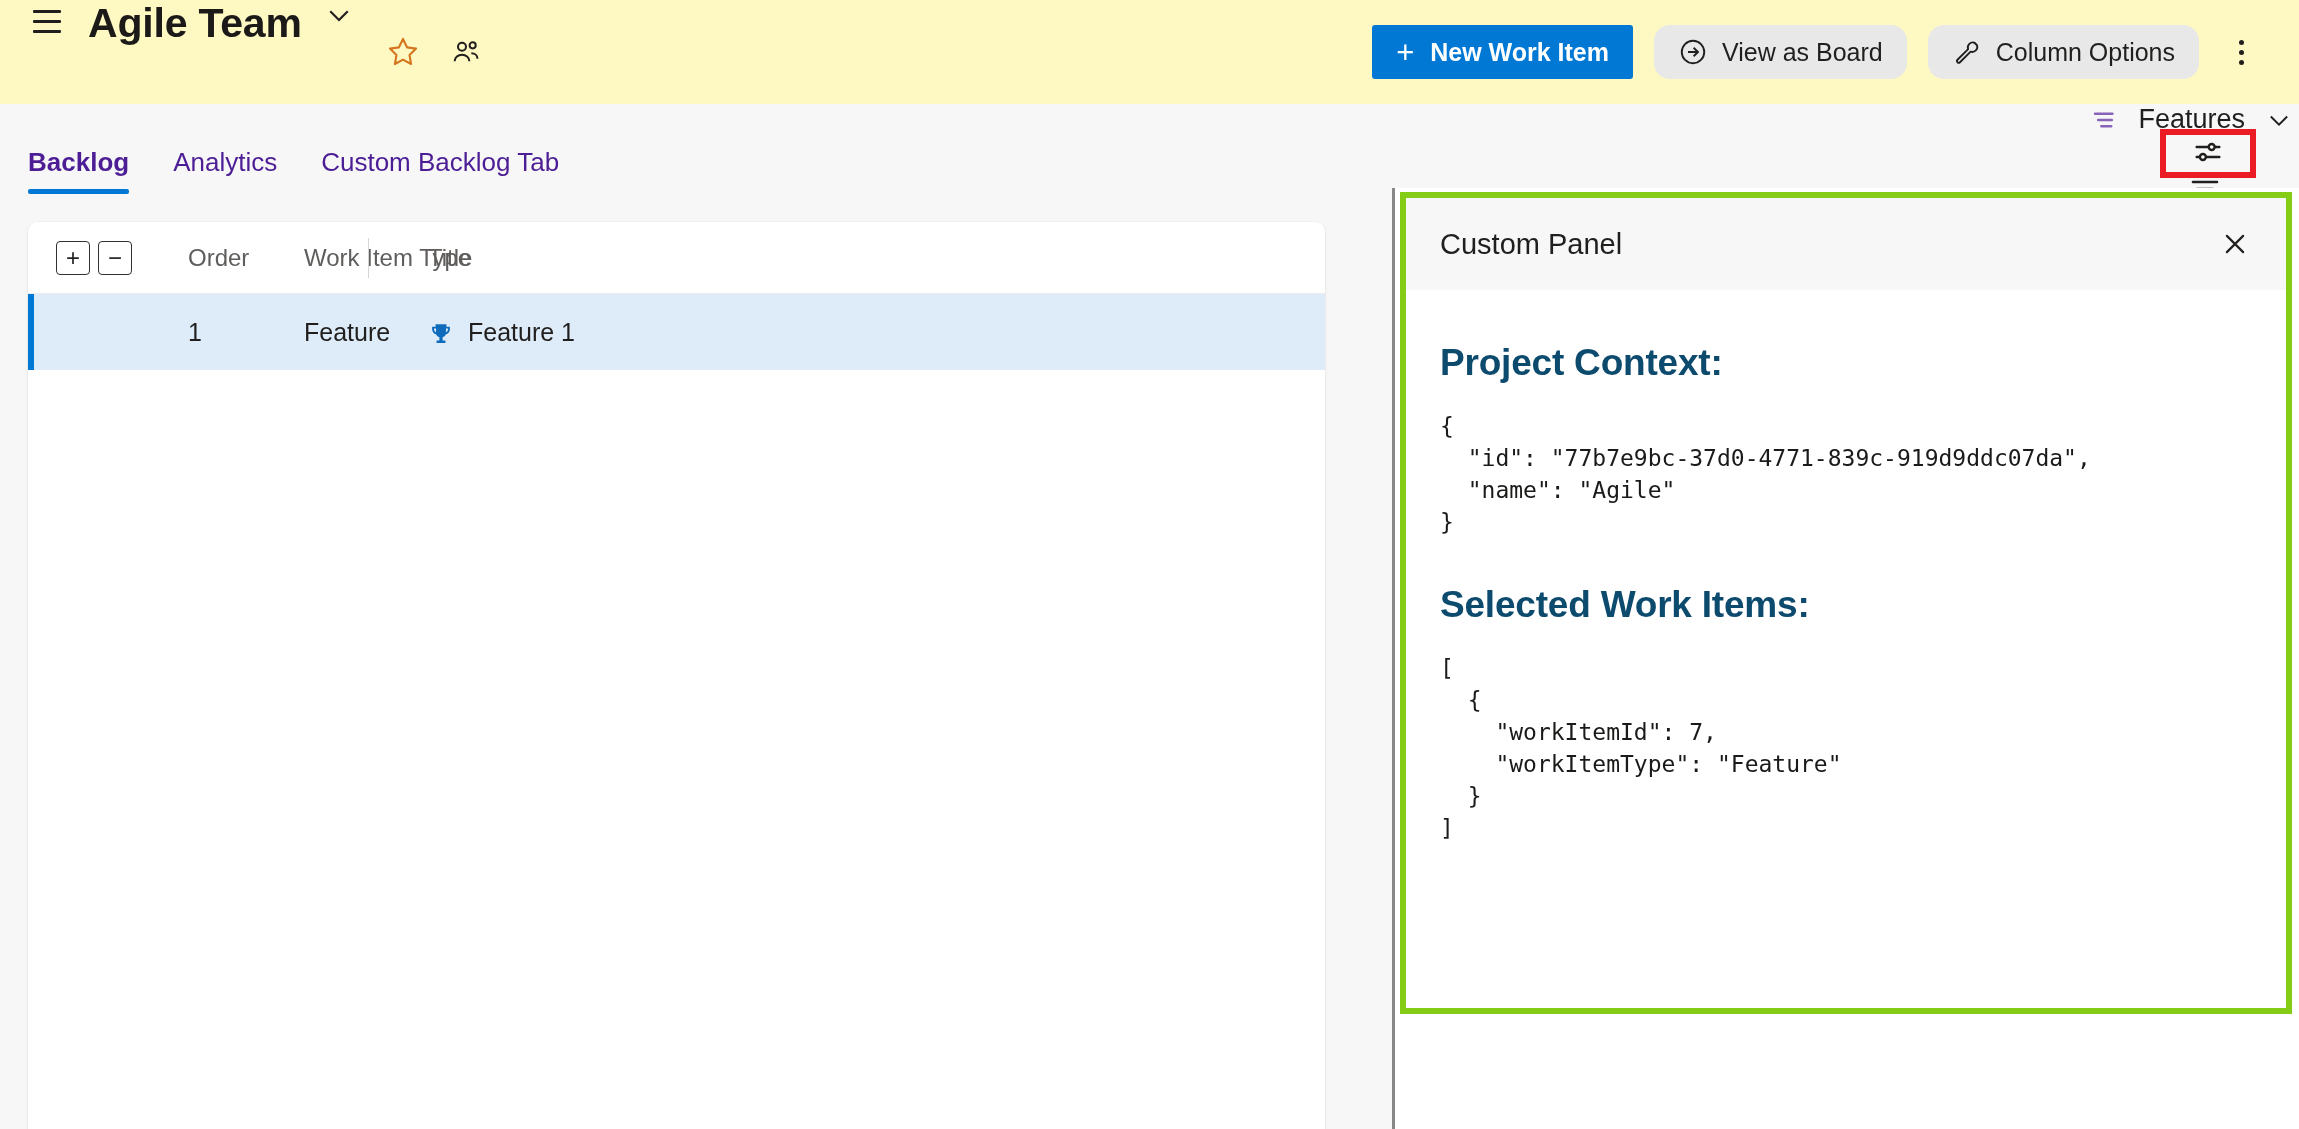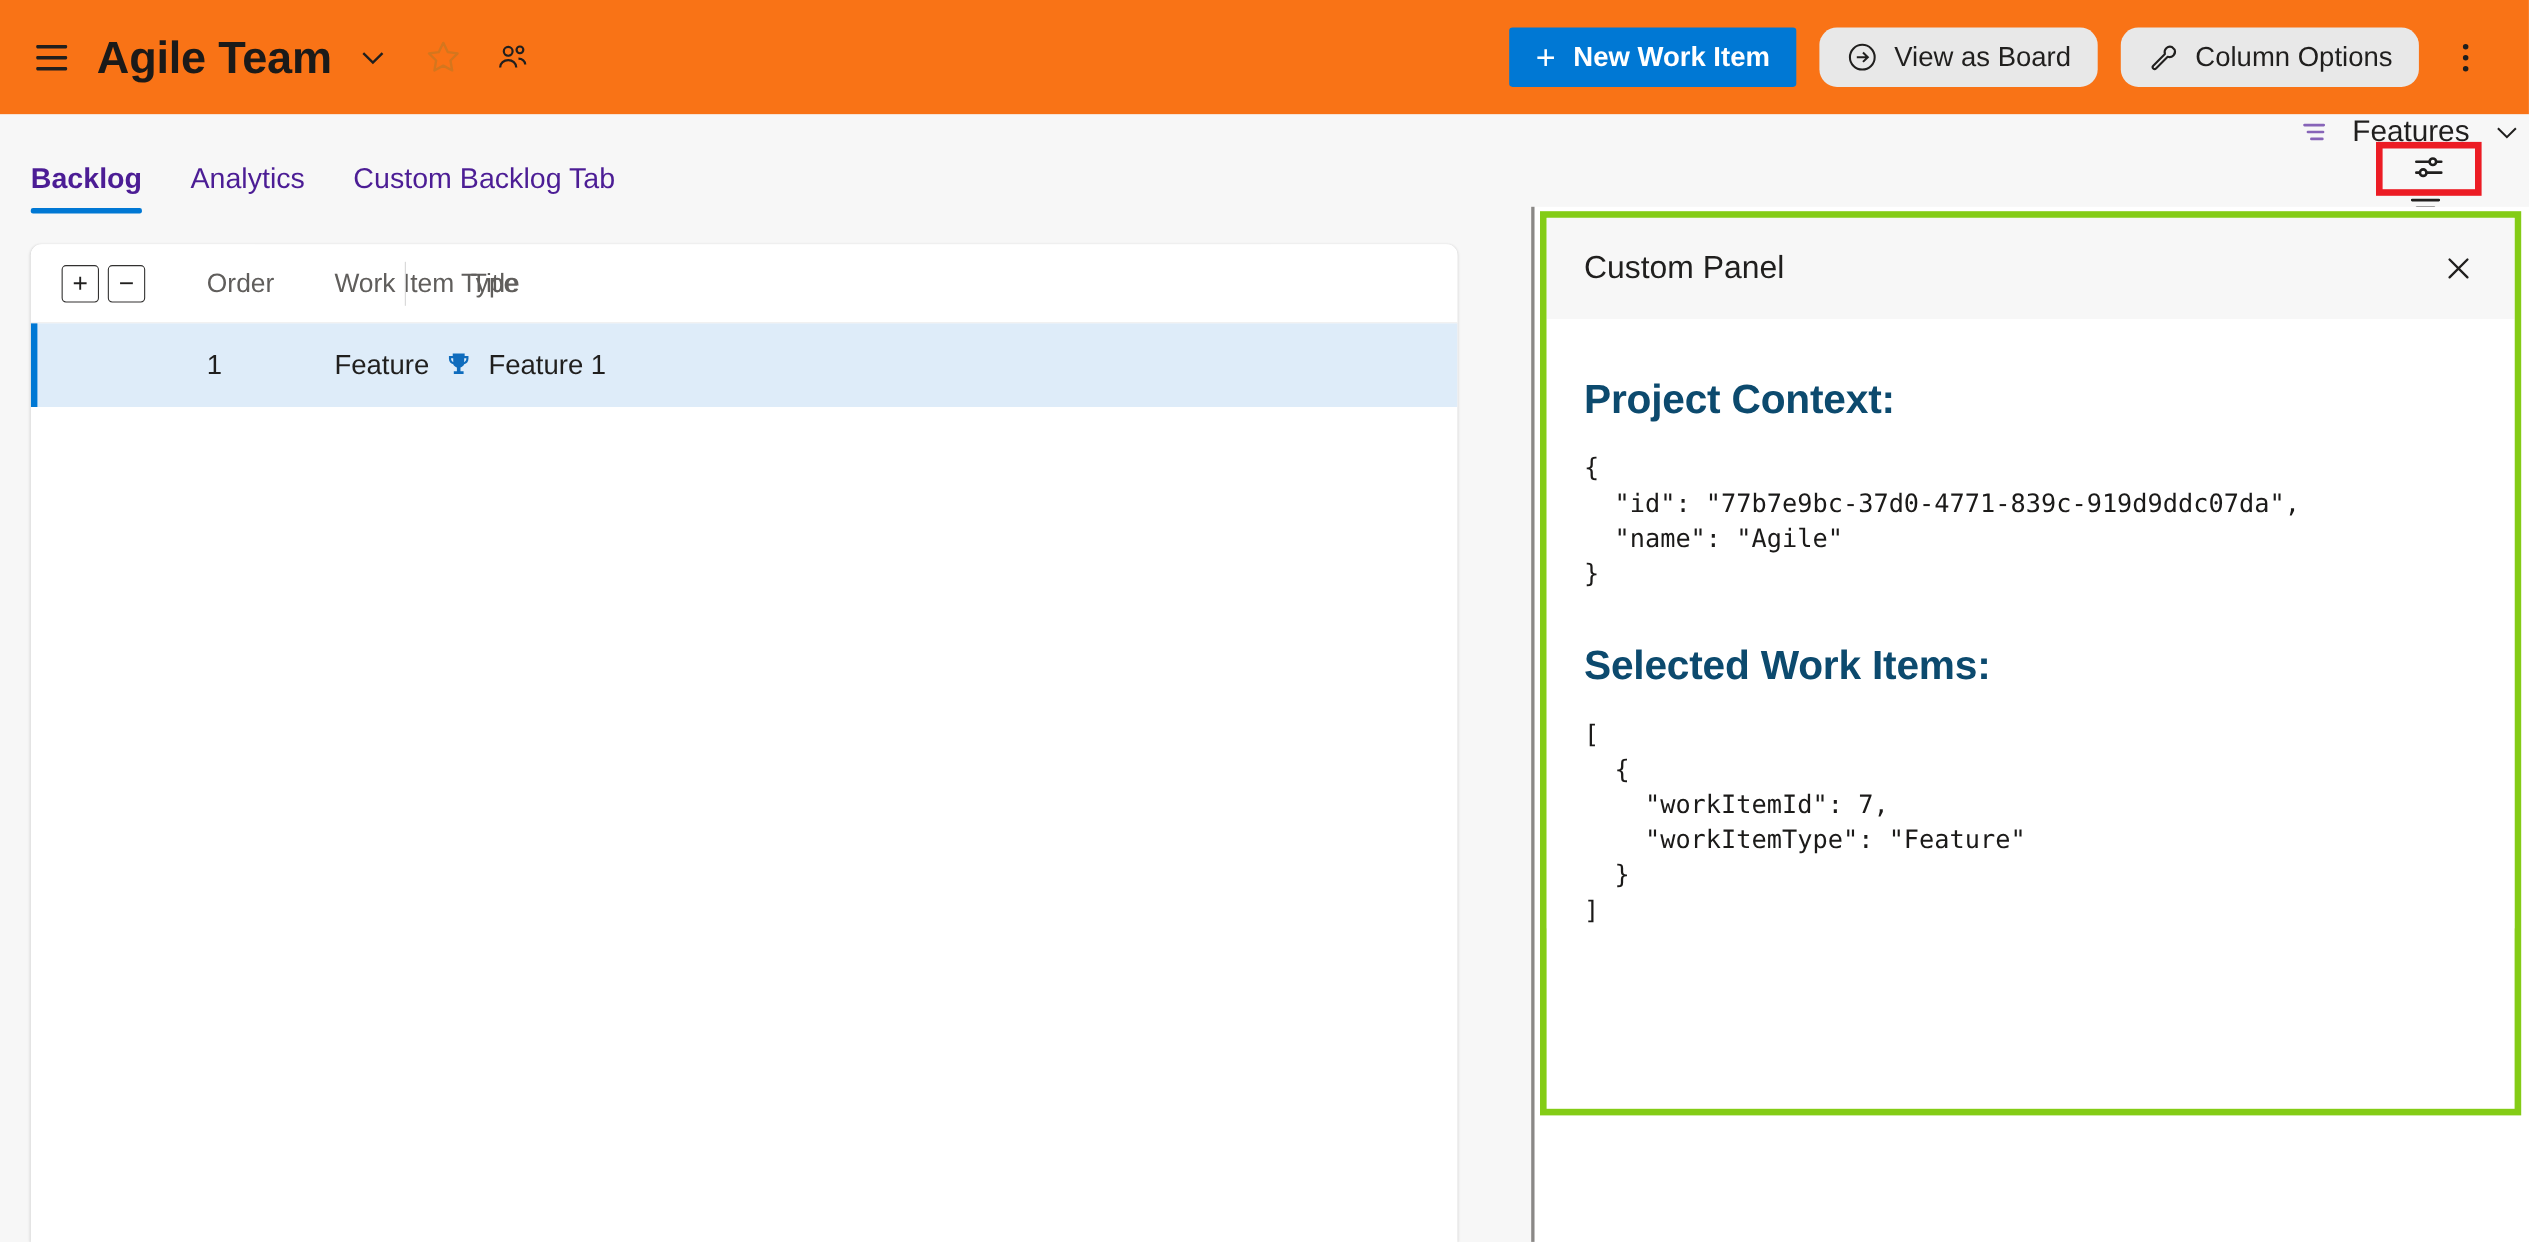--- a/index.html
+++ b/index.html
@@ -8,22 +8,22 @@
     background: #f7f7f7;
     font-family: "Liberation Sans", sans-serif;
     color: #1b1a19;
     overflow: hidden;
   }
   .app { position: relative; width: 2299px; height: 1129px; }
 
   
   .header {
     position: absolute; left: 0; top: 0; width: 2299px; height: 104px;
-    background: #f97316;
-    display: flex; align-items: center;
+    background: #fef9c3;
+    display: flex; 
   }
   .hamburger {
     margin-left: 26px; width: 42px; height: 42px;
     display: flex; flex-direction: column; justify-content: center;
     align-items: center; gap: 7px; cursor: pointer;
   }
   .hamburger i { display: block; width: 28px; height: 3px; background: #201f1e; border-radius: 1px; }
   .hamburger i:nth-child(2) { width: 28px; }
   .team-title {
     margin-left: 20px; font-size: 41px; font-weight: 600;
@@ -130,21 +130,21 @@
   .grid-row {
     position: relative; height: 76px; background: #deecf9;
     display: flex; align-items: center;
   }
   .grid-row .accent {
     position: absolute; left: 0; top: 0; bottom: 0; width: 6px; background: #0078d4;
   }
   .cell { font-size: 25px; color: #201f1e; position: absolute; white-space: nowrap; }
   .cell-order { left: 160px; }
   .cell-type  { left: 276px; }
-  .cell-title { left: 376px; display: flex; align-items: flex-start; }
+  .cell-title { left: 400px; display: flex; align-items: flex-end; }
   .trophy { margin-right: 14px; display: flex; align-items: center; }
 
   
   .splitter {
     position: absolute; left: 1392px; top: 188px; width: 3px; height: 941px;
     background: #8a8886;
   }
   .right-pane {
     position: absolute; left: 1395px; top: 188px; width: 904px; height: 941px;
     background: #ffffff;

